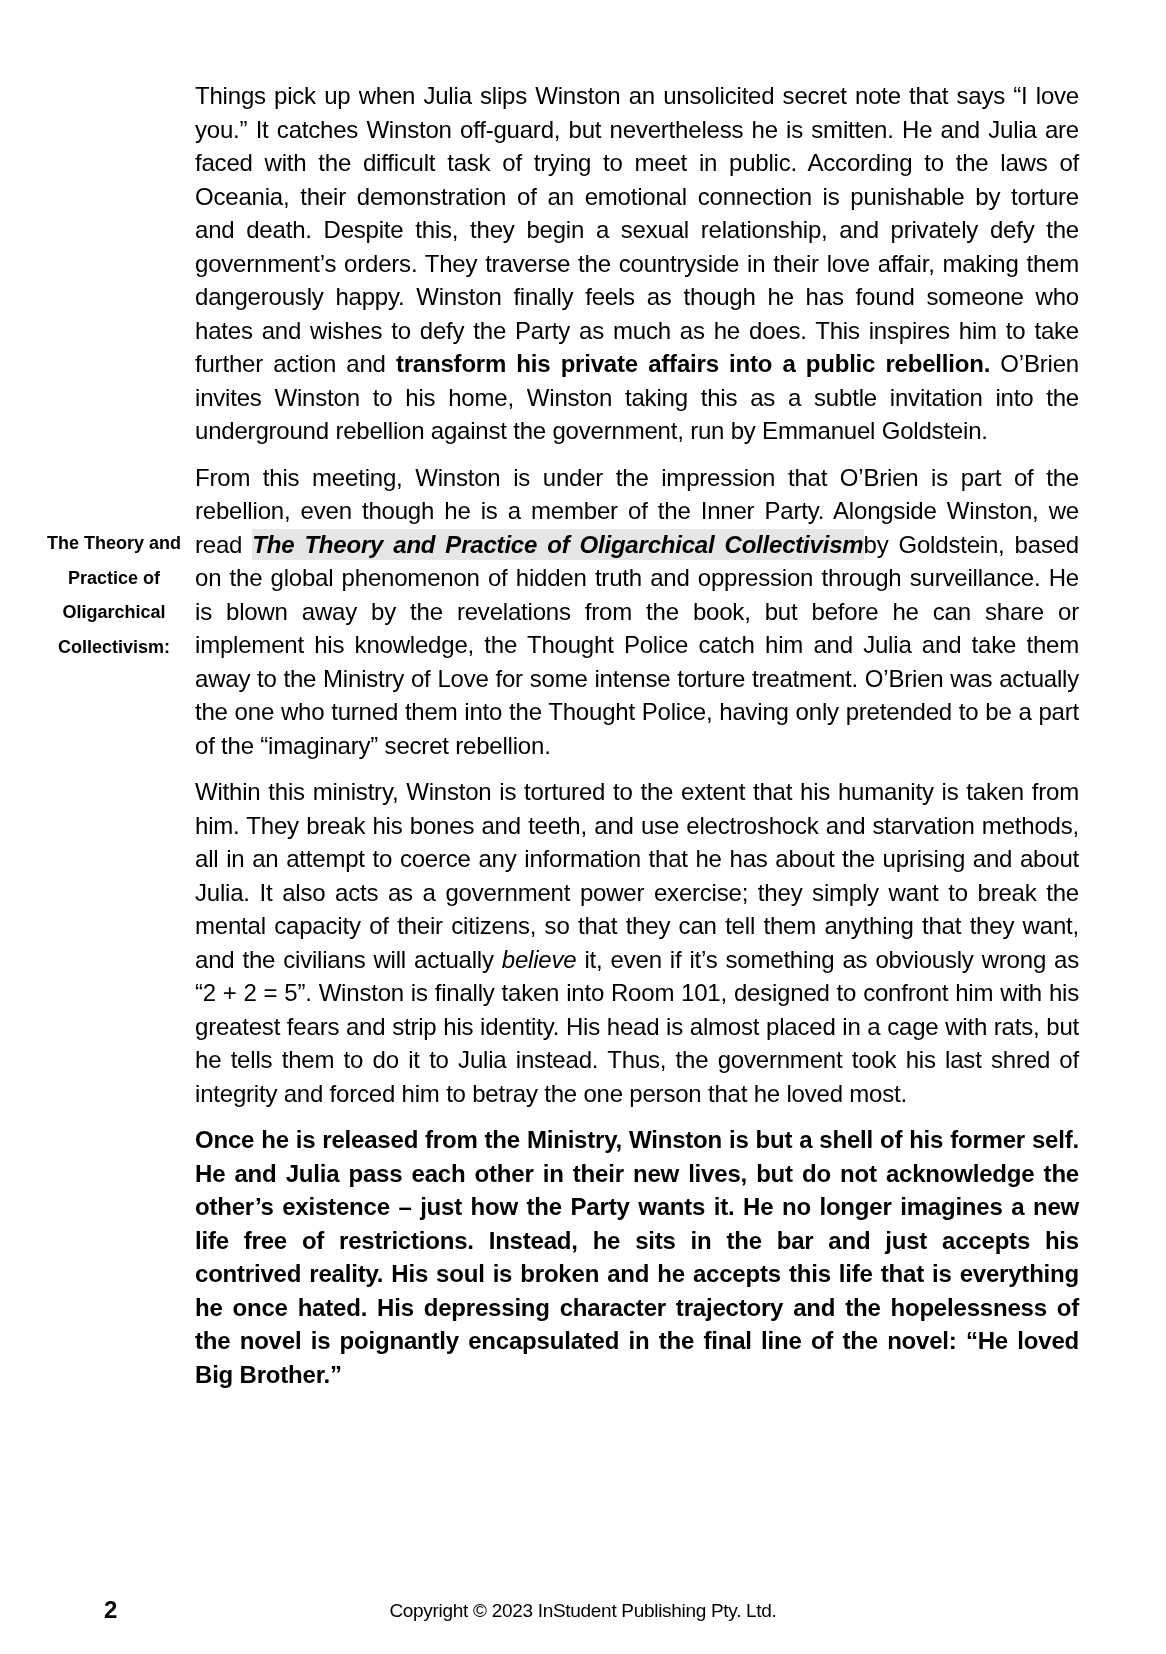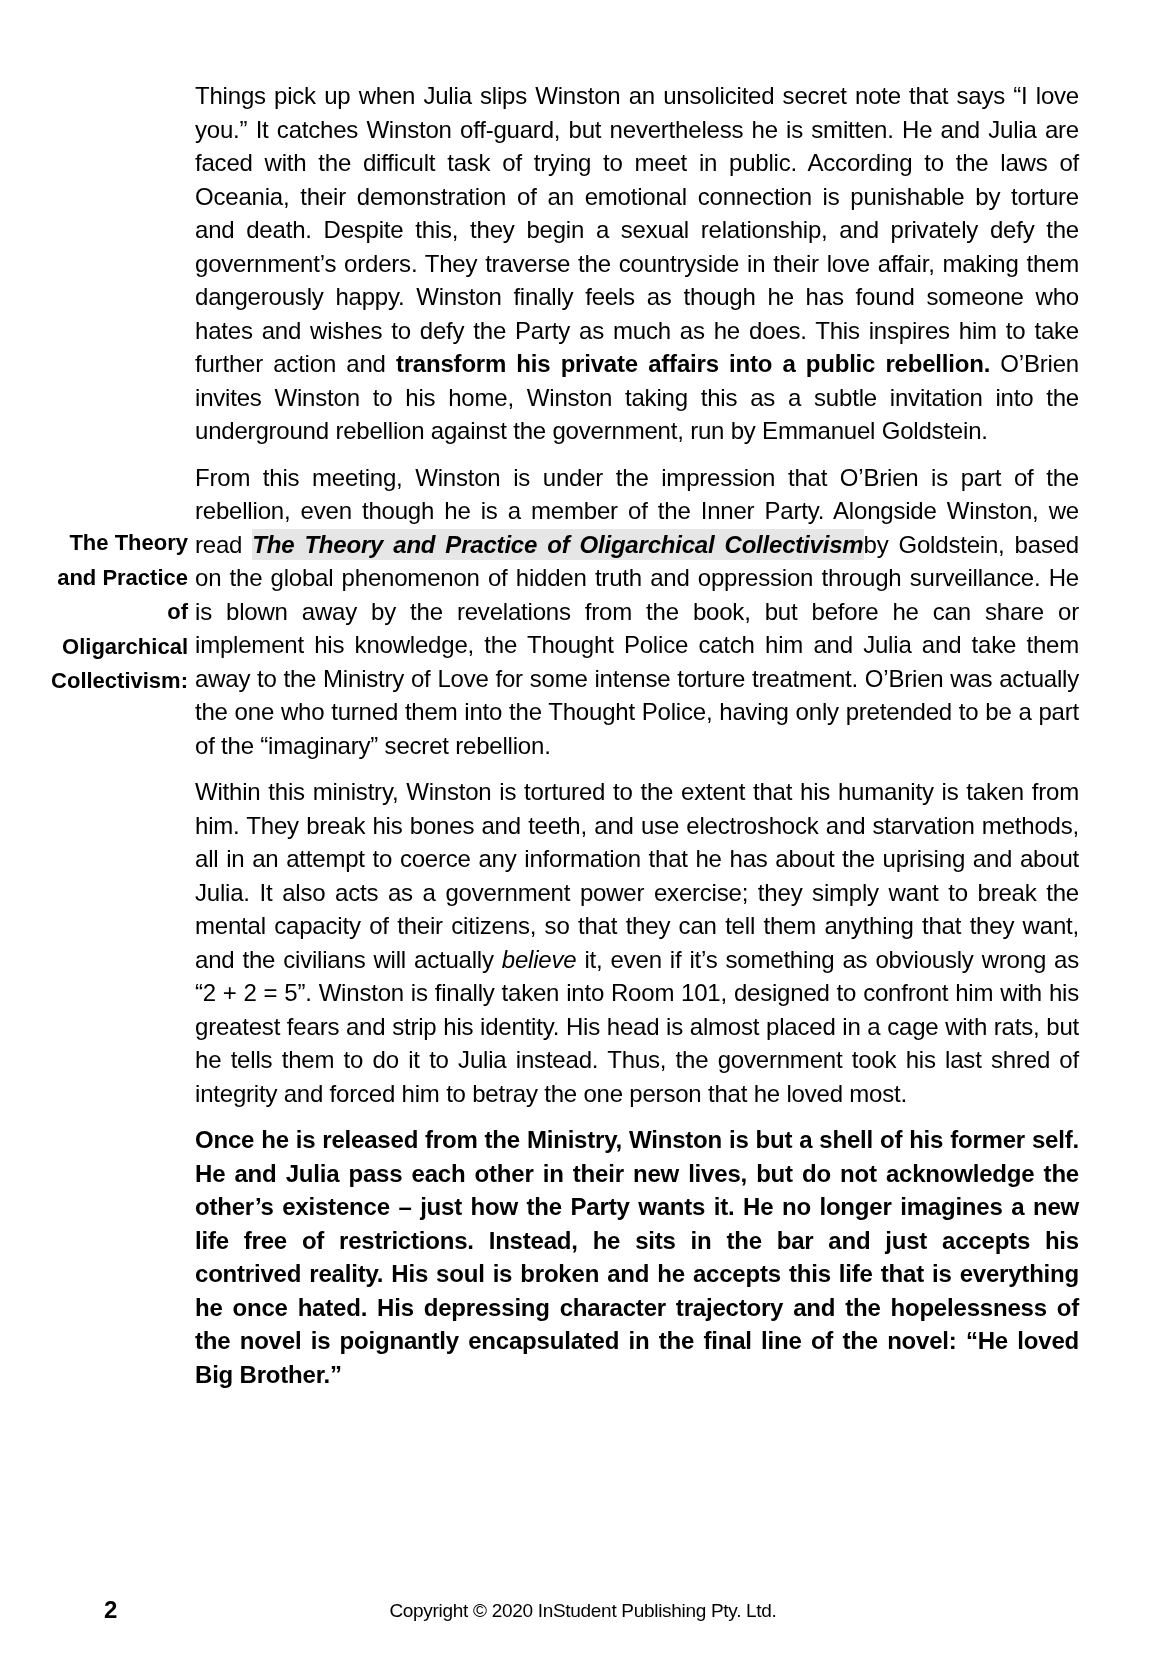--- a/index.html
+++ b/index.html
@@ -10,23 +10,23 @@
     font-family: "Liberation Sans", "DejaVu Sans", sans-serif;
     color: #000000;
     overflow: hidden;
   }
   .page { position: absolute; inset: 0; background: #ffffff; }
 
   .margin-note {
     position: absolute;
     left: 40px; top: 526px;
     width: 148px;
-    font-size: 22px;
+    font-size: 18px;
     line-height: 34.6px;
-    text-align: right;
+    text-align: center;
     color: #000;
   }
   .margin-note .note-title { font-weight: bold; display: inline; }
   .margin-note .note-body { display: inline; }
 
   .content {
     position: absolute;
     left: 195px; top: 79px;
     width: 884px;
   }
@@ -74,15 +74,15 @@
 
   <main class="content">
     <p><span>Things pick up when Julia slips Winston an unsolicited secret note that says “I love you.”  It catches Winston off-guard, but nevertheless he is smitten.  He and Julia are faced with the difficult task of trying to meet in public.  According to the laws of Oceania, their demonstration of an emotional connection is punishable by torture and death.  Despite this, they begin a sexual relationship, and privately defy the government’s orders.  They traverse the countryside in their love affair, making them dangerously happy. Winston finally feels as though he has found someone who hates and wishes to defy the Party as much as he does.  This inspires him to take further action and </span><span class="bold">transform his private affairs into a public rebellion.</span><span> O’Brien invites Winston to his home, Winston taking this as a subtle invitation into the underground rebellion against the government, run by Emmanuel Goldstein.</span></p>
     <p><span>From this meeting, Winston is under the impression that O’Brien is part of the rebellion, even though he is a member of the Inner Party.  Alongside Winston, we read </span><span class="highlight">The Theory and Practice of Oligarchical Collectivism</span><span>by Goldstein, based on the global phenomenon of hidden truth and oppression through surveillance.  He is blown away by the revelations from the book, but before he can share or implement his knowledge, the Thought Police catch him and Julia and take them away to the Ministry of Love for some intense torture treatment.  O’Brien was actually the one who turned them into the Thought Police, having only pretended to be a part of the “imaginary” secret rebellion.</span></p>
     <p><span>Within this ministry, Winston is tortured to the extent that his humanity is taken from him.  They break his bones and teeth, and use electroshock and starvation methods, all in an attempt to coerce any information that he has about the uprising and about Julia.  It also acts as a government power exercise; they simply want to break the mental capacity of their citizens, so that they can tell them anything that they want, and the civilians will actually </span><span class="italic">believe</span><span> it, even if it’s something as obviously wrong as “2 + 2 = 5”. Winston is finally taken into Room 101, designed to confront him with his greatest fears and strip his identity.  His head is almost placed in a cage with rats, but he tells them to do it to Julia instead.  Thus, the government took his last shred of integrity and forced him to betray the one person that he loved most.</span></p>
     <p><span>Once he is released from the Ministry, Winston is but a shell of his former self.  He and Julia pass each other in their new lives, but do not acknowledge the other’s existence – just how the Party wants it.  He no longer imagines a new life free of restrictions.  Instead, he sits in the bar and just accepts his contrived reality.  His soul is broken and he accepts this life that is everything he once hated.  His depressing character trajectory and the hopelessness of the novel is poignantly encapsulated in the final line of the novel: “He loved Big Brother.”</span></p>
   </main>
 
   <div class="page-number">2</div>
 
-  <div class="copyright">Copyright ©  2020 InStudent Publishing Pty. Ltd.</div>
+  <div class="copyright">Copyright ©  2023 InStudent Publishing Pty. Ltd.</div>
 
 </div>
 
 </body></html>

